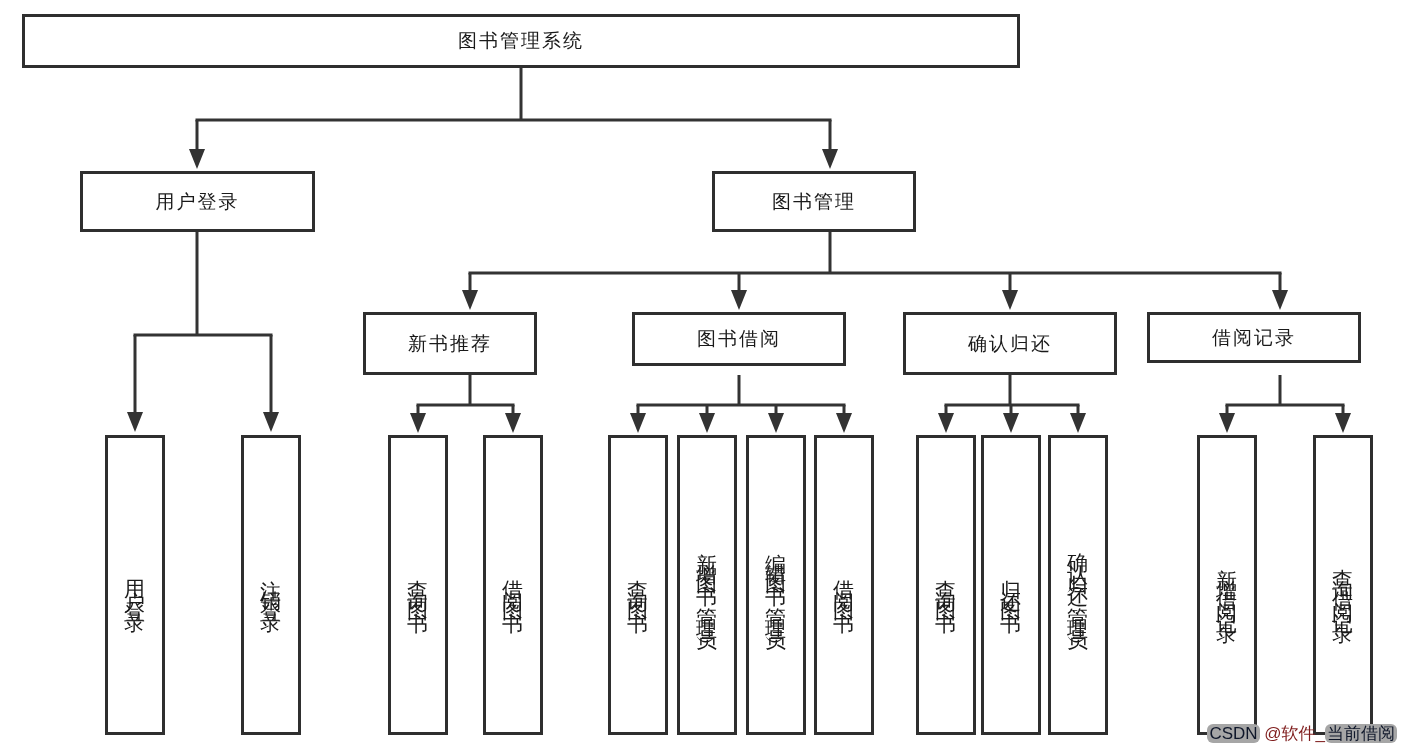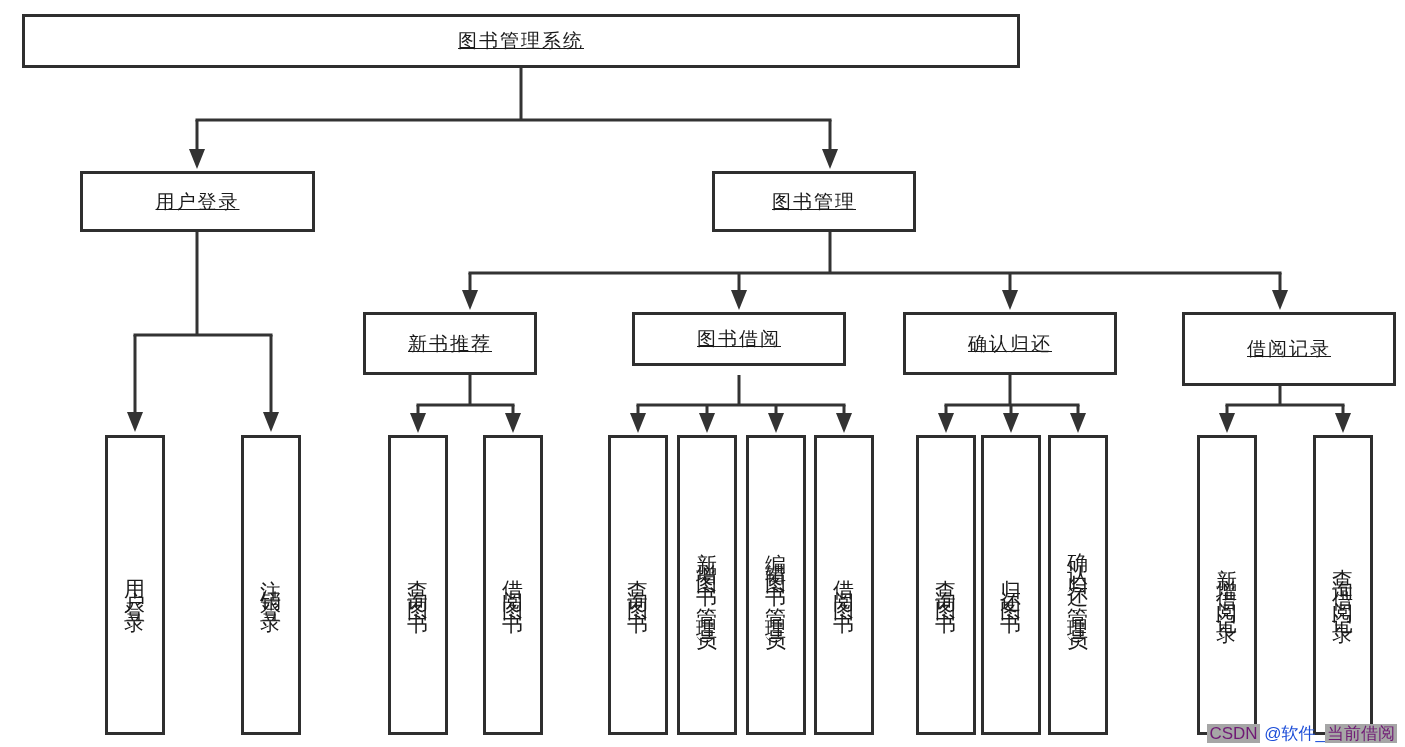--- a/index.html
+++ b/index.html
@@ -29,45 +29,45 @@
     display: flex;
     align-items: center;
     justify-content: center;
     z-index: 1;
     color: #1a1a1a;
   }
   .node.h .lbl {
     font-size: 19px;
     letter-spacing: 2px;
     white-space: nowrap;
-    text-decoration: underline;
   }
   .node.leaf .lbl {
     writing-mode: vertical-rl;
     text-orientation: mixed;
     font-size: 21px;
     letter-spacing: 11px;
     line-height: 1;
   }
   .watermark {
     position: absolute;
     right: 8px;
     bottom: 2px;
     z-index: 2;
     font-size: 17px;
     color: #9e9e9e;
     white-space: nowrap;
   }
   .watermark .chip {
     background: #a6a6a6;
-    color: #701a75;
+    color: #0f172a;
     padding: 0 2px;
+    border-radius: 6px;
   }
   .watermark .mid {
-    color: #1d4ed8;
+    color: #7f1d1d;
     margin-top: 30px;
   }
 </style>
 </head>
 <body>
 
 <div class="canvas">
 
   <svg class="connectors" width="1405" height="747" viewBox="0 0 1405 747">
     <g stroke="#333333" stroke-width="3" fill="none">
@@ -152,21 +152,21 @@
 
   <div class="node h" style="left:363px;top:312px;width:174px;height:63px">
     <span class="lbl">新书推荐</span>
   </div>
   <div class="node h" style="left:632px;top:312px;width:214px;height:54px">
     <span class="lbl">图书借阅</span>
   </div>
   <div class="node h" style="left:903px;top:312px;width:214px;height:63px">
     <span class="lbl">确认归还</span>
   </div>
-  <div class="node h" style="left:1182px;top:312px;width:214px;height:74px">
+  <div class="node h" style="left:1147px;top:312px;width:214px;height:51px">
     <span class="lbl">借阅记录</span>
   </div>
 
   <div class="node leaf" style="left:105px;top:435px;width:60px;height:300px">
     <span class="lbl">用户登录</span>
   </div>
   <div class="node leaf" style="left:241px;top:435px;width:60px;height:300px">
     <span class="lbl">注销登录</span>
   </div>
 

